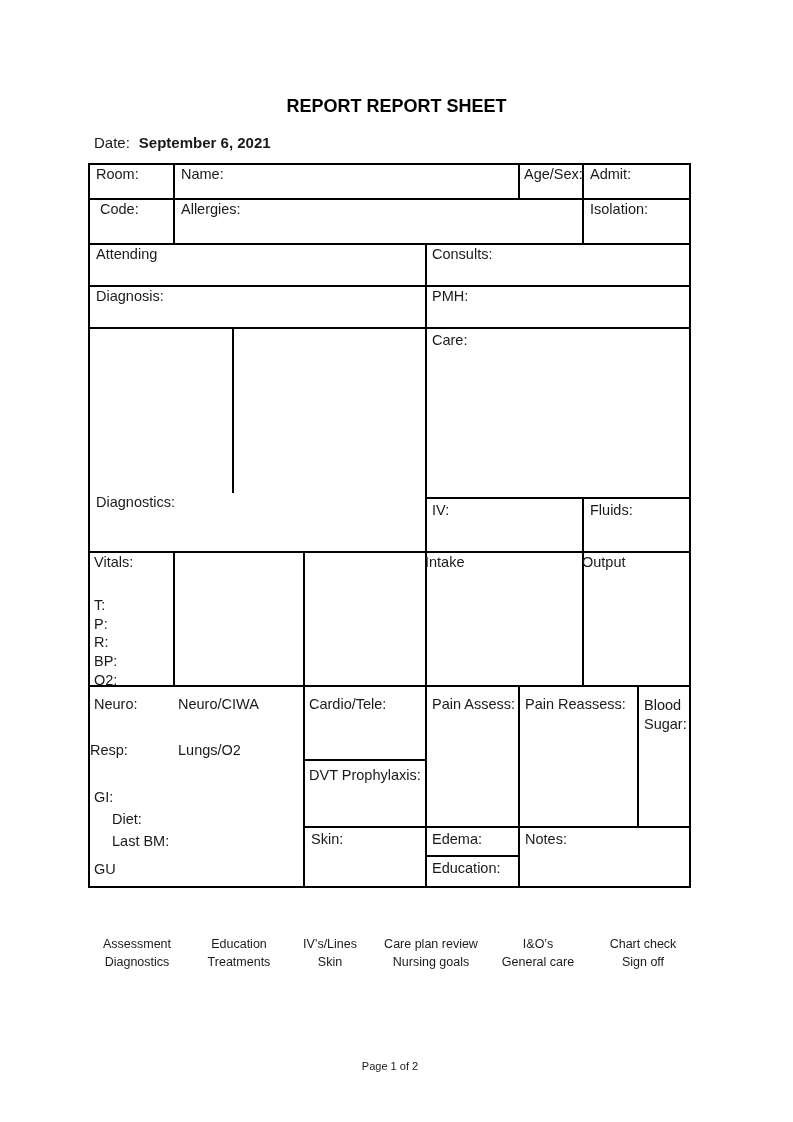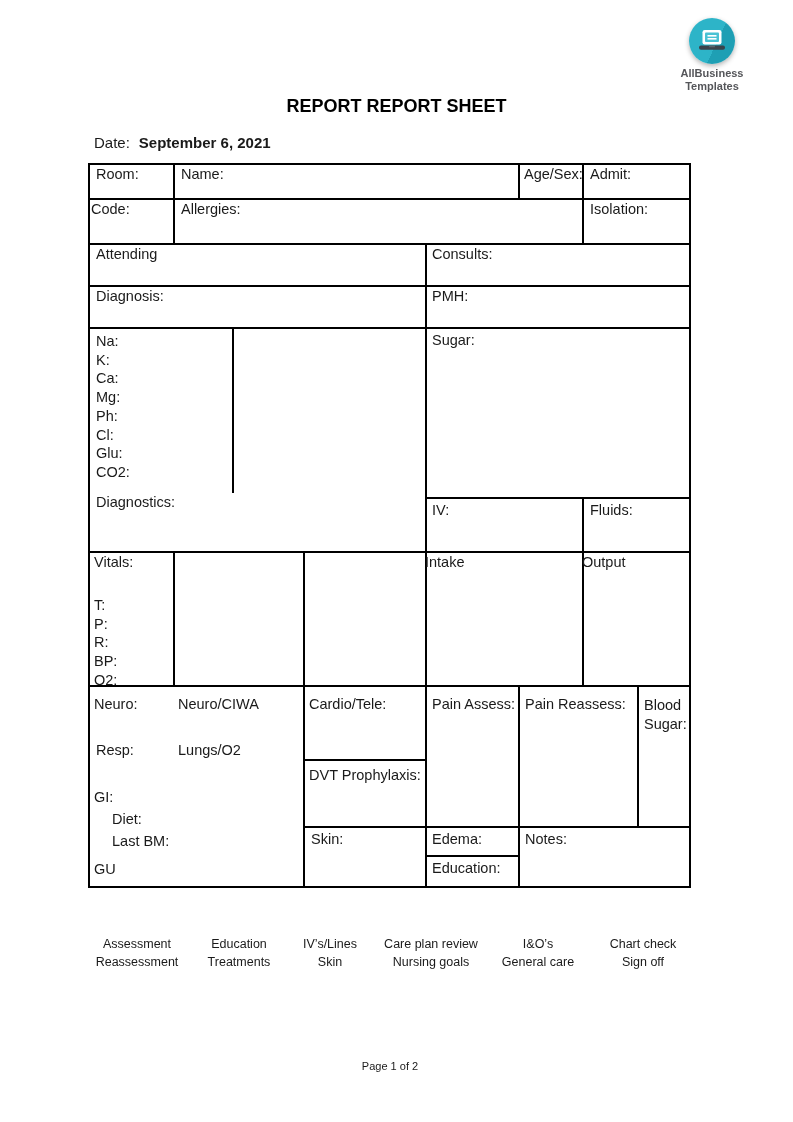--- a/index.html
+++ b/index.html
@@ -36,34 +36,20 @@
                  text-align:center; font-size:12.5px; line-height:17.5px; color:#1a1a1a; }
   
   .pageno { position:absolute; left:0; top:1060px; width:780px; text-align:center;
             font-size:11px; color:#1a1a1a; }
 </style>
 </head>
 <body>
 
 <div class="page">
 
-  <div class="logo">
-    <div class="logo-circle">
-      <svg class="laptop" width="30" height="24" viewBox="0 0 30 24">
-        <rect x="5.5" y="1" width="19" height="14.5" rx="2.2" fill="#ffffff"></rect>
-        <rect x="8" y="3.5" width="14" height="9.5" rx="1" fill="#49c2d4"></rect>
-        <rect x="10.5" y="6" width="9" height="1.6" fill="#ffffff"></rect>
-        <rect x="10.5" y="9" width="9" height="1.6" fill="#ffffff"></rect>
-        <rect x="2" y="16.5" width="26" height="4.2" rx="2" fill="#39434b"></rect>
-        <rect x="12" y="16.5" width="6" height="1.8" rx="0.9" fill="#5a646c"></rect>
-      </svg>
-    </div>
-    <div class="logo-text">AllBusiness</div>
-    <div class="logo-text">Templates</div>
-  </div>
 
   <div class="title">REPORT REPORT SHEET</div>
   <div class="date-line">
     <span>Date:</span><span class="val">September 6, 2021</span>
   </div>
 
   <div class="sheet">
 
     <div class="vl" style="left:0;top:0;height:725px"></div>
     <div class="vl" style="left:601px;top:0;height:725px"></div>
@@ -89,60 +75,50 @@
     <div class="hl" style="left:215px;top:596px;width:122px"></div>
     <div class="hl" style="left:215px;top:663px;width:388px"></div>
     <div class="hl" style="left:337px;top:692px;width:93px"></div>
     <div class="hl" style="left:0;top:723px;width:603px"></div>
 
     <div class="lbl" style="left:8px;top:3px">Room:</div>
     <div class="lbl" style="left:93px;top:3px">Name:</div>
     <div class="lbl" style="left:436px;top:3px">Age/Sex:</div>
     <div class="lbl" style="left:502px;top:3px">Admit:</div>
 
-    <div class="lbl" style="left:3px;top:38px">Code:</div>
+    <div class="lbl" style="left:12px;top:38px">Code:</div>
     <div class="lbl" style="left:93px;top:38px">Allergies:</div>
     <div class="lbl" style="left:502px;top:38px">Isolation:</div>
 
     <div class="lbl" style="left:8px;top:83px">Attending</div>
     <div class="lbl" style="left:344px;top:83px">Consults:</div>
     <div class="lbl" style="left:8px;top:125px">Diagnosis:</div>
     <div class="lbl" style="left:344px;top:125px">PMH:</div>
 
-    <div class="list" style="left:8px;top:169px">
-      <div>Na:</div>
-      <div>K:</div>
-      <div>Ca:</div>
-      <div>Mg:</div>
-      <div>Ph:</div>
-      <div>Cl:</div>
-      <div>Glu:</div>
-      <div>CO2:</div>
-    </div>
     <div class="lbl" style="left:8px;top:331px">Diagnostics:</div>
 
 
-    <div class="lbl" style="left:344px;top:169px">Sugar:</div>
+    <div class="lbl" style="left:344px;top:169px">Care:</div>
     <div class="lbl" style="left:344px;top:339px">IV:</div>
     <div class="lbl" style="left:502px;top:339px">Fluids:</div>
 
     <div class="lbl" style="left:6px;top:391px">Vitals:</div>
     <div class="list" style="left:6px;top:433px">
       <div>T:</div>
       <div>P:</div>
       <div>R:</div>
       <div>BP:</div>
       <div>O2:</div>
     </div>
     <div class="lbl ctr" style="left:337px;top:391px;width:157px">Intake</div>
     <div class="lbl ctr" style="left:494px;top:391px;width:109px">Output</div>
 
     <div class="lbl" style="left:6px;top:533px">Neuro:</div>
     <div class="lbl" style="left:90px;top:533px">Neuro/CIWA</div>
-    <div class="lbl" style="left:8px;top:579px">Resp:</div>
+    <div class="lbl" style="left:2px;top:579px">Resp:</div>
     <div class="lbl" style="left:90px;top:579px">Lungs/O2</div>
     <div class="lbl" style="left:6px;top:626px">GI:</div>
     <div class="lbl" style="left:24px;top:648px">Diet:</div>
     <div class="lbl" style="left:24px;top:670px">Last BM:</div>
     <div class="lbl" style="left:6px;top:698px">GU</div>
 
     <div class="lbl" style="left:221px;top:533px">Cardio/Tele:</div>
     <div class="lbl" style="left:221px;top:604px">DVT Prophylaxis:</div>
     <div class="lbl" style="left:223px;top:668px">Skin:</div>
 
@@ -150,21 +126,21 @@
     <div class="lbl" style="left:437px;top:533px">Pain Reassess:</div>
     <div class="lbl wrapcell" style="left:556px;top:533px;width:44px">Blood Sugar:</div>
 
     <div class="lbl" style="left:344px;top:668px">Edema:</div>
     <div class="lbl" style="left:344px;top:697px">Education:</div>
     <div class="lbl" style="left:437px;top:668px">Notes:</div>
   </div>
 
   <div class="legend-item" style="left:137px">
     <div>Assessment</div>
-    <div>Reassessment</div>
+    <div>Diagnostics</div>
   </div>
   <div class="legend-item" style="left:239px">
     <div>Education</div>
     <div>Treatments</div>
   </div>
   <div class="legend-item" style="left:330px">
     <div>IV’s/Lines</div>
     <div>Skin</div>
   </div>
   <div class="legend-item" style="left:431px">

